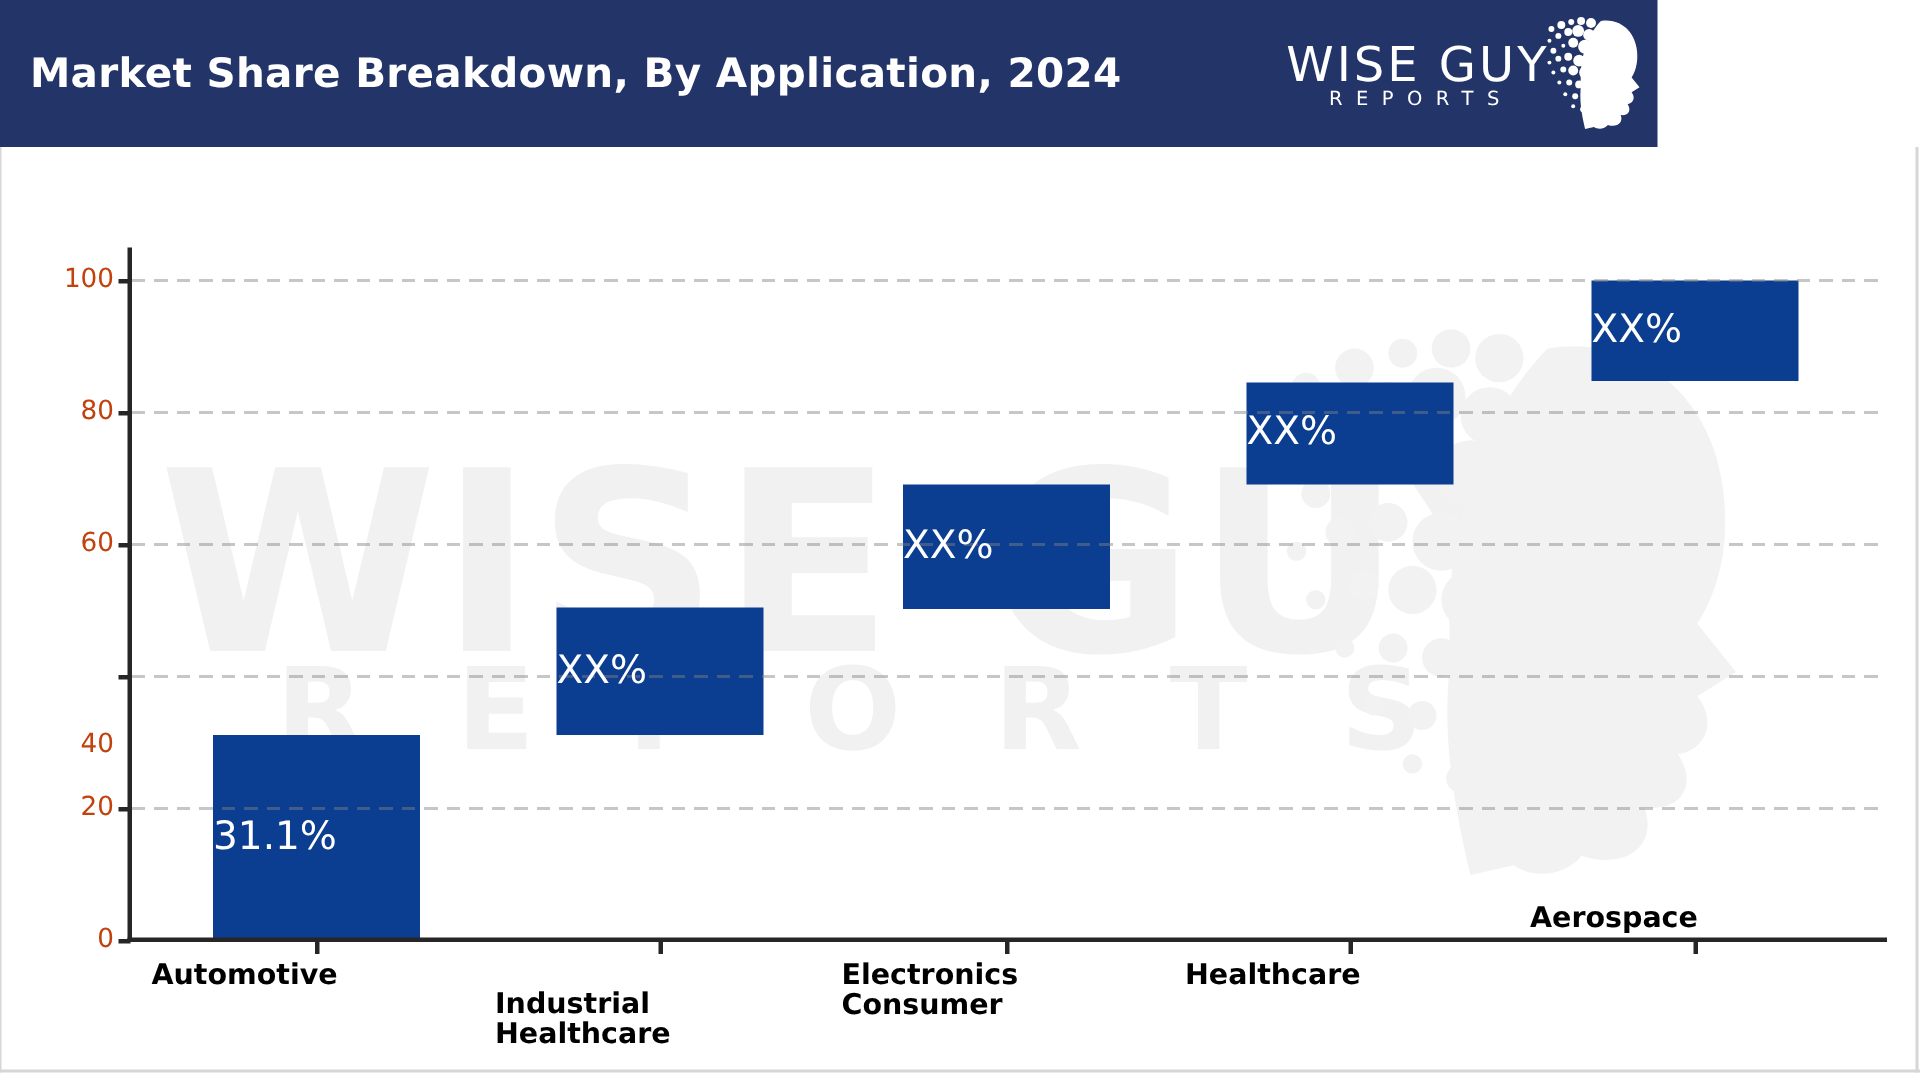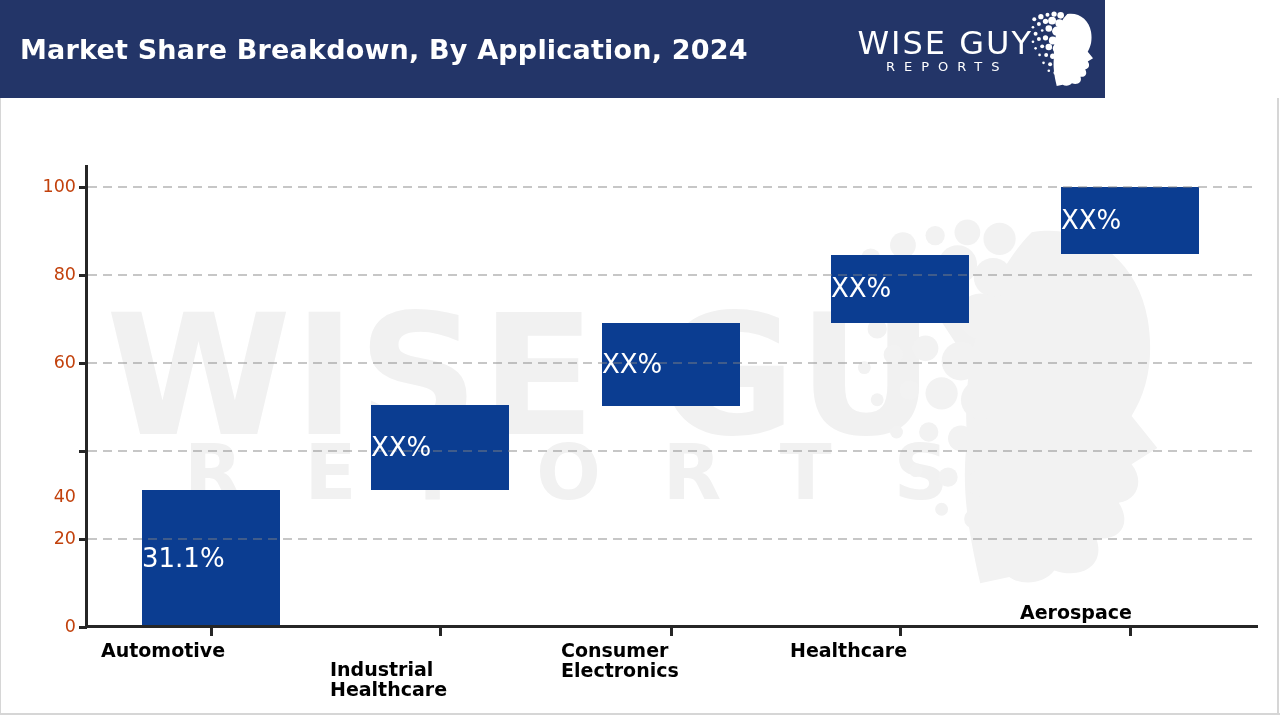--- a/index.html
+++ b/index.html
@@ -139,22 +139,22 @@
     <div class="bar-label" style="left: 371px; top: 404.8px; width: 138px; line-height: 85.36px;">XX%</div>
     <div class="xtick" style="left: 439px; top: 628px;"></div>
     <div class="cat-label" style="left: 330px; top: 659px;">
       <div>Industrial</div>
       <div>Healthcare</div>
     </div>
     <div class="bar" style="left: 602px; top: 323.4px; width: 138px; height: 82.28px;"></div>
     <div class="bar-label" style="left: 602px; top: 323.4px; width: 138px; line-height: 82.28px;">XX%</div>
     <div class="xtick" style="left: 670px; top: 628px;"></div>
     <div class="cat-label" style="left: 561px; top: 640px;">
+      <div>Electronics</div>
       <div>Consumer</div>
-      <div>Electronics</div>
     </div>
     <div class="bar" style="left: 831px; top: 254.76px; width: 138px; height: 67.76px;"></div>
     <div class="bar-label" style="left: 831px; top: 254.76px; width: 138px; line-height: 67.76px;">XX%</div>
     <div class="xtick" style="left: 899px; top: 628px;"></div>
     <div class="cat-label" style="left: 790px; top: 640px;">
       <div>Healthcare</div>
     </div>
     <div class="bar" style="left: 1061px; top: 187px; width: 138px; height: 66.88px;"></div>
     <div class="bar-label" style="left: 1061px; top: 187px; width: 138px; line-height: 66.88px;">XX%</div>
     <div class="xtick" style="left: 1129px; top: 628px;"></div>

